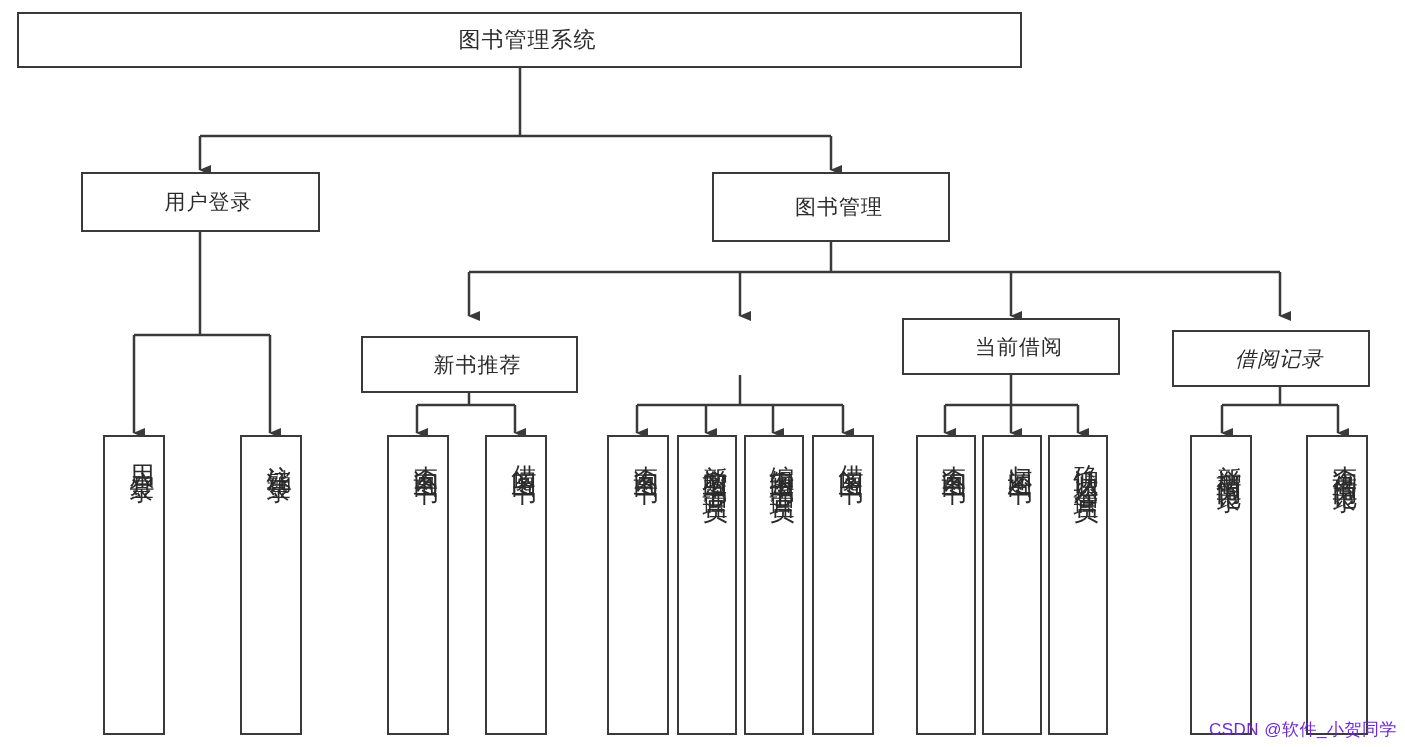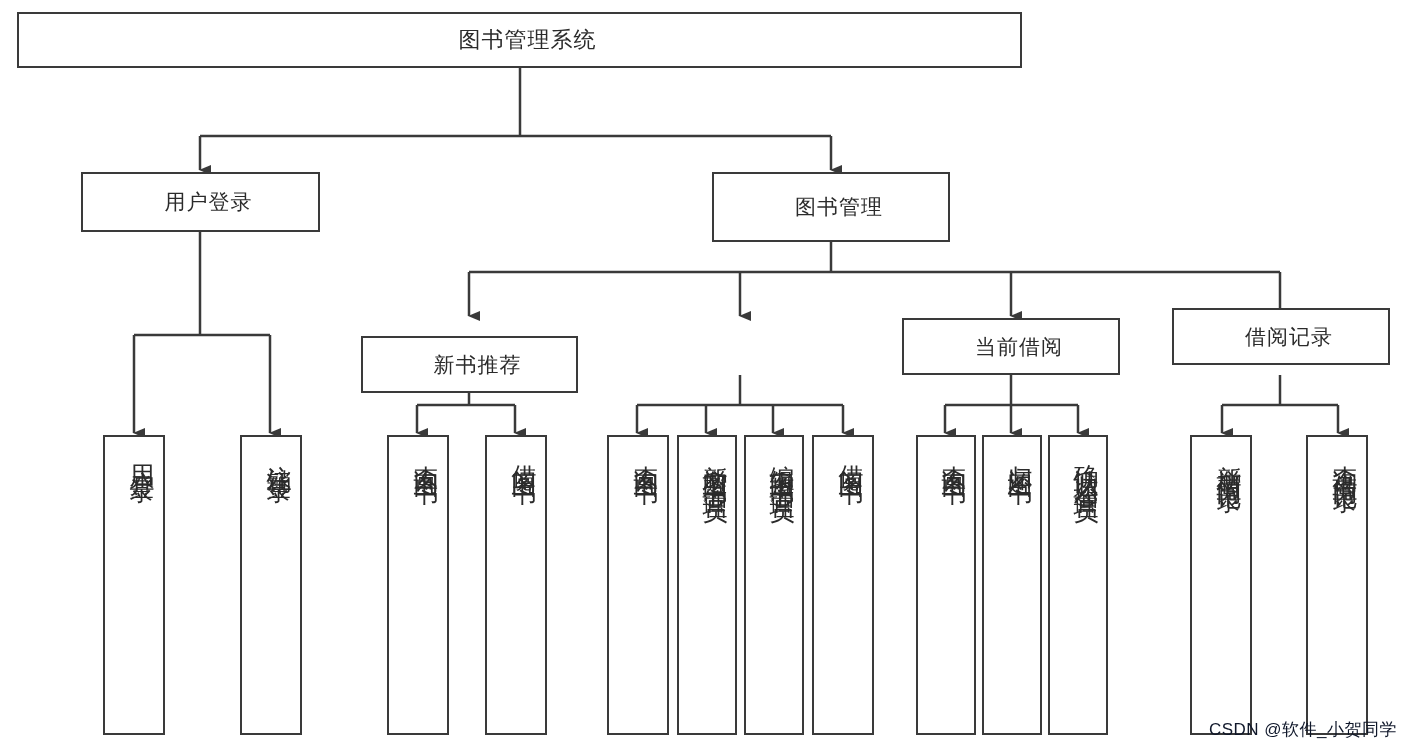--- a/index.html
+++ b/index.html
@@ -46,21 +46,21 @@
     line-height:1;
     white-space:nowrap;
     max-height:276px;
   }
   .leaf{align-items:flex-start;padding-top:8px;}
 
   #watermark{
     position:absolute;
     right:8px;bottom:6px;
     font-size:17px;
-    color:#0f172a;
+    color:#6d28d9;
     letter-spacing:0.5px;
     z-index:5;
     white-space:nowrap;
   }
 </style>
 </head>
 <body>
 
 <div id="stage">
 
@@ -126,21 +126,21 @@
   <div class="node h-node" style="left:712px;top:172px;width:238px;height:70px;">
     <span class="lbl">图书管理</span>
   </div>
 
   <div class="node h-node" style="left:361px;top:318px;width:217px;height:57px;margin-top:18px;">
     <span class="lbl">新书推荐</span>
   </div>
   <div class="node h-node" style="left:902px;top:318px;width:218px;height:57px;">
     <span class="lbl">当前借阅</span>
   </div>
-  <div class="node h-node" style="left:1172px;top:308px;width:218px;height:57px;">
+  <div class="node h-node" style="left:1172px;top:330px;width:198px;height:57px;font-style:italic;">
     <span class="lbl">借阅记录</span>
   </div>
 
   <div class="node leaf" style="left:103px;top:435px;width:62px;height:300px;">
     <span class="lbl">用户登录</span>
   </div>
   <div class="node leaf" style="left:240px;top:435px;width:62px;height:300px;">
     <span class="lbl">注销登录</span>
   </div>
 

